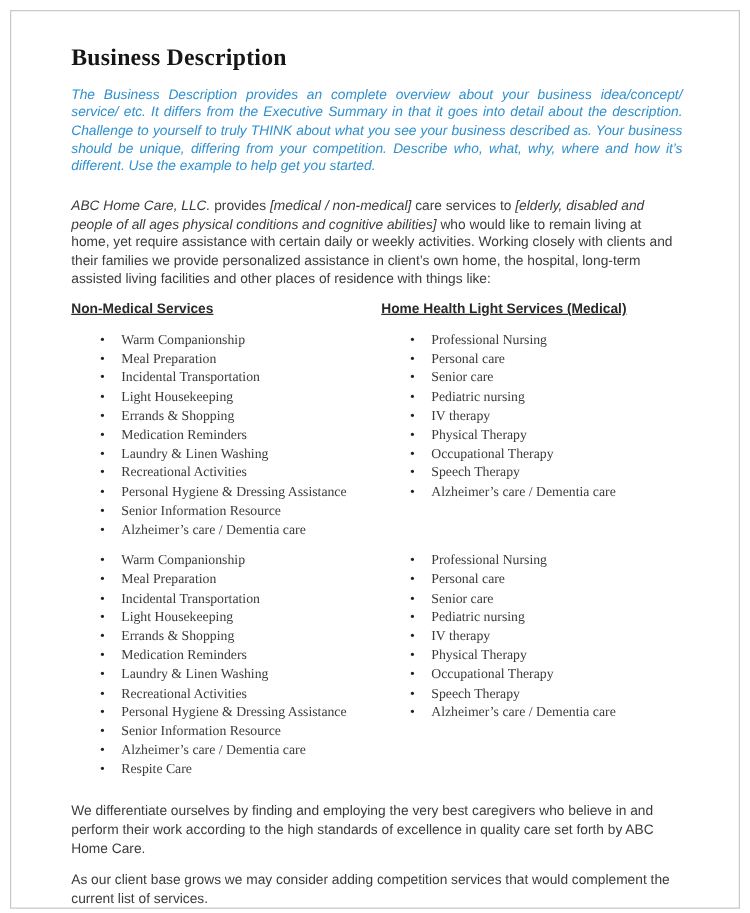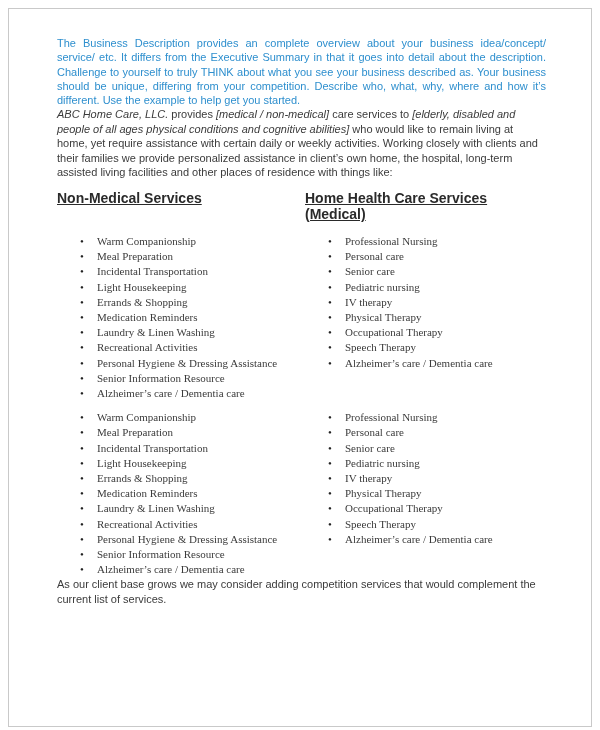--- a/index.html
+++ b/index.html
@@ -34,21 +34,22 @@
   }
   .page-title {
     font-family: "Liberation Serif", serif;
     font-size: 19px;
     font-weight: bold;
     color: #161616;
     margin: 0 0 11px 0;
     letter-spacing: 0.2px;
   }
   .intro {
-    margin: 0 0 0 0;
+    margin: 0 0 18px 0;
+    font-style: italic;
     color: #2e8fce;
     line-height: 14.3px;
     text-align: justify;
   }
   .about {
     margin: 0 0 10px 0;
     line-height: 14.5px;
   }
   .bi {
     font-weight: normal;
@@ -60,21 +61,21 @@
   .col-left {
     width: 248px;
     flex-shrink: 0;
   }
   .col-right {
     flex: 1;
   }
   .col-header {
     font-weight: bold;
     text-decoration: underline;
-    font-size: 14px;
+    font-size: 11px;
     color: #2a2a2a;
   }
   .lists-row-1 { margin-top: 12px; }
   .lists-row-2 { margin-top: 9px; }
   ul.bullet-list {
     list-style: none;
     margin: 0;
     padding: 0 0 0 40px;
   }
   ul.bullet-list li {
@@ -97,31 +98,32 @@
   .closing-1 { margin-top: 18px; }
 </style>
 </head>
 <body>
 
 <div class="viewport">
   <div class="page-frame"></div>
 
   <div class="content">
 
+    <h1 class="page-title">Business Description</h1>
 
     <p class="intro">The Business Description provides an complete overview about your business idea/concept/ service/ etc. It differs from the Executive Summary in that it goes into detail about the description.  Challenge to yourself to truly THINK about what you see your business described as. Your business should be unique, differing from your competition. Describe who, what, why, where and how it’s different. Use the example to help get you started.</p>
 
     <p class="about"><span class="bi">ABC Home Care, LLC.</span><span> provides </span><span class="bi">[medical / non-medical]</span><span> care services to </span><span class="bi">[elderly, disabled and people of all ages physical conditions and cognitive abilities]</span><span> who would like to remain living at home, yet require assistance with certain daily or weekly activities.  Working closely with clients and their families we provide personalized assistance in client’s own home, the hospital, long-term assisted living facilities and other places of residence with things like:</span></p>
 
     <div class="cols-row">
       <div class="col-left">
         <span class="col-header">Non-Medical Services</span>
       </div>
       <div class="col-right">
-        <span class="col-header">Home Health Care Services (Medical)</span>
+        <span class="col-header">Home Health Light Services (Medical)</span>
       </div>
     </div>
 
     <div class="cols-row lists-row-1">
       <div class="col-left">
         <ul class="bullet-list">
             <li>Warm Companionship</li>
             <li>Meal Preparation</li>
             <li>Incidental Transportation</li>
             <li>Light Housekeeping</li>
@@ -156,33 +158,35 @@
             <li>Meal Preparation</li>
             <li>Incidental Transportation</li>
             <li>Light Housekeeping</li>
             <li>Errands &amp; Shopping</li>
             <li>Medication Reminders</li>
             <li>Laundry &amp; Linen Washing</li>
             <li>Recreational Activities</li>
             <li>Personal Hygiene &amp; Dressing Assistance</li>
             <li>Senior Information Resource</li>
             <li>Alzheimer’s care / Dementia care</li>
+            <li>Respite Care</li>
           </ul>
       </div>
       <div class="col-right">
         <ul class="bullet-list">
             <li>Professional Nursing</li>
             <li>Personal care</li>
             <li>Senior care</li>
             <li>Pediatric nursing</li>
             <li>IV therapy</li>
             <li>Physical Therapy</li>
             <li>Occupational Therapy</li>
             <li>Speech Therapy</li>
             <li>Alzheimer’s care / Dementia care</li>
           </ul>
       </div>
     </div>
 
+    <p class="closing closing-1">We differentiate ourselves by finding and employing the very best caregivers who believe in and perform their work according to the high standards of excellence in quality care set forth by ABC Home Care.</p>
     <p class="closing">As our client base grows we may consider adding competition services that would complement the current list of services.</p>
 
   </div>
 </div>
 
 </body></html>

